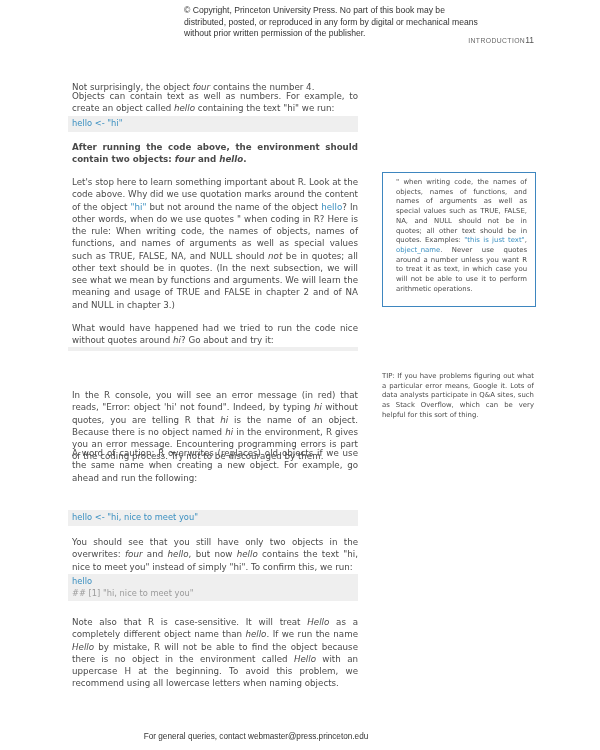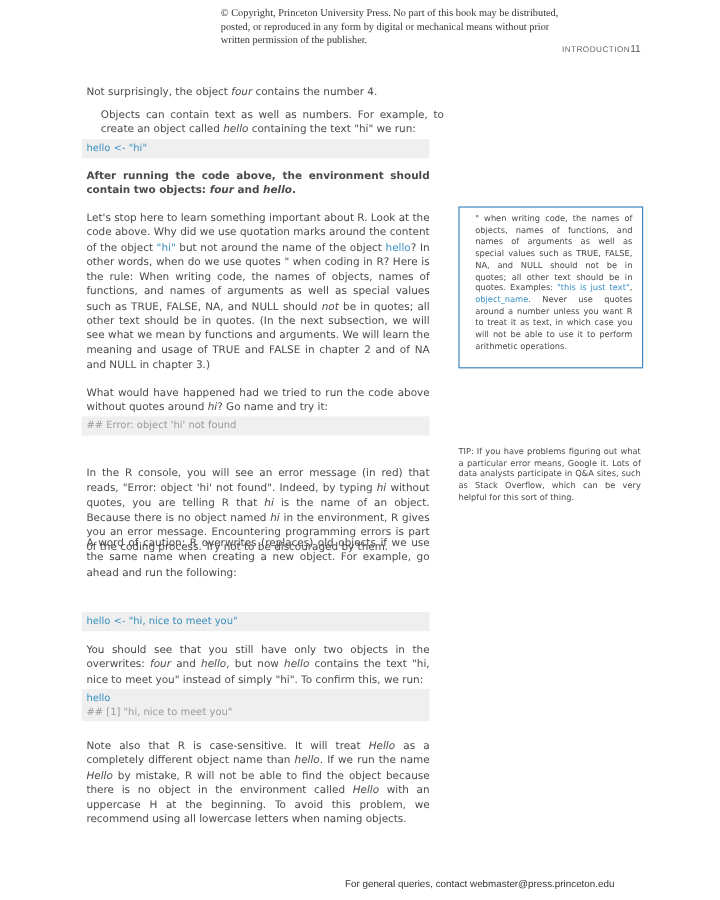--- a/index.html
+++ b/index.html
@@ -2,21 +2,21 @@
 <html><head>
   <meta charset="utf-8">
   <style>
     html, body { margin: 0; padding: 0; }
     body {
       width: 600px; height: 750px; background: #ffffff; position: relative; overflow: hidden;
       font-family: "DejaVu Sans", sans-serif; color: #4a4a4a;
     }
     .copyright {
       position: absolute; left: 184px; top: 5px; width: 300px;
-      font-family: Liberation Serif, serif; font-size: 8.6px; line-height: 11.5px; color: #333;
+      font-family: Liberation Sans, sans-serif; font-size: 8.6px; line-height: 11.5px; color: #333;
     }
     .running-head {
       position: absolute; right: 66px; top: 35px;
       font-family: "Liberation Sans", sans-serif; font-size: 6.8px; color: #666; letter-spacing: 0.4px;
     }
     .running-head .pg { font-size: 8.5px; margin-left: 0; color: #555; letter-spacing: 0; }
     p {
       margin: 0; font-size: 8.7px; line-height: 12.25px; text-align: justify; color: #4a4a4a;
     }
     .p { position: absolute; left: 72px; width: 286px; }
@@ -32,49 +32,48 @@
     .sidebar-box {
       position: absolute; left: 382px; top: 172px; width: 154px; height: 135px;
       border: 1.5px solid #3e86bf; box-sizing: border-box; padding: 5px 8px 4px 13px;
     }
     .sidebar-box p { font-size: 6.9px; line-height: 9.7px; }
     .tip {
       position: absolute; left: 382px; top: 372px; width: 152px;
     }
     .tip p { font-size: 6.9px; line-height: 9.7px; text-align: justify; }
     .footer {
-      position: absolute; left: 0; width: 512px; top: 732px; text-align: right;
+      position: absolute; left: 0; width: 512px; top: 732px; text-align: center;
       font-family: "Liberation Sans", sans-serif; font-size: 8.2px; color: #333;
     }
   </style>
 </head>
 <body>
 
 <div class="copyright">© Copyright, Princeton University Press. No part of this book may be distributed, posted, or reproduced in any form by digital or mechanical means without prior written permission of the publisher.</div>
 
 <div class="running-head">
   <span>INTRODUCTION</span><span class="pg">11</span>
 </div>
 
-<p class="p" style="top:71px;"><span>Not surprisingly, the object </span><em>four</em><span> contains the number 4.</span></p>
+<p class="p" style="top:81px;"><span>Not surprisingly, the object </span><em>four</em><span> contains the number 4.</span></p>
 
-<p class="p" style="top:90px;margin-left:12px;"><span>Objects can contain text as well as numbers. For example, to create an object called </span><em>hello</em><span> containing the text "hi" we run:</span></p>
+<p class="p" style="top:90px;"><span>Objects can contain text as well as numbers. For example, to create an object called </span><em>hello</em><span> containing the text "hi" we run:</span></p>
 
 <div class="code" style="top:116px;">
   <span class="line-code">hello &lt;- "hi"</span>
 </div>
 
 <p class="p" style="top:141px;font-weight:bold;"><span>After running the code above, the environment should contain two objects: </span><em>four</em><span> and </span><em>hello</em><span>.</span></p>
 
 <p class="p" style="top:176px;"><span>Let's stop here to learn something important about R. Look at the code above. Why did we use quotation marks around the content of the object </span><span class="kw">"hi"</span><span> but not around the name of the object </span><span class="kw">hello</span><span>? In other words, when do we use quotes " when coding in R? Here is the rule: When writing code, the names of objects, names of functions, and names of arguments as well as special values such as TRUE, FALSE, NA, and NULL should </span><em>not</em><span> be in quotes; all other text should be in quotes. (In the next subsection, we will see what we mean by functions and arguments. We will learn the meaning and usage of TRUE and FALSE in chapter 2 and of NA and NULL in chapter 3.)</span></p>
 
-<p class="p" style="top:322px;"><span>What would have happened had we tried to run the code above without quotes around </span><em>hi</em><span>? Go name and try it:</span></p>
+<p class="p" style="top:322px;"><span>What would have happened had we tried to run the code nice without quotes around </span><em>hi</em><span>? Go about and try it:</span></p>
 
 <div class="code" style="top:347px;">
-  <span class="line-out">## Error: object 'hi' not found</span>
 </div>
 
 <p class="p" style="top:389px;"><span>In the R console, you will see an error message (in red) that reads, "Error: object 'hi' not found". Indeed, by typing </span><em>hi</em><span> without quotes, you are telling R that </span><em>hi</em><span> is the name of an object. Because there is no object named </span><em>hi</em><span> in the environment, R gives you an error message. Encountering programming errors is part of the coding process. Try not to be discouraged by them.</span></p>
 
 <p class="p" style="top:447px;"><span>A word of caution: R overwrites (replaces) old objects if we use the same name when creating a new object. For example, go ahead and run the following:</span></p>
 
 <div class="code" style="top:510px;">
   <span class="line-code">hello &lt;- "hi, nice to meet you"</span>
 </div>
 

